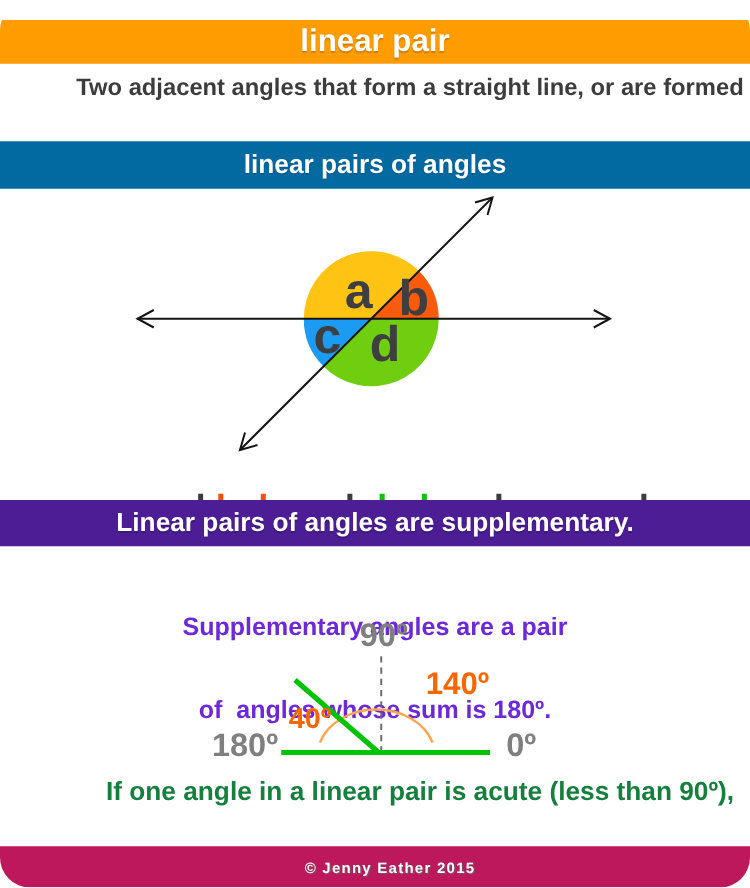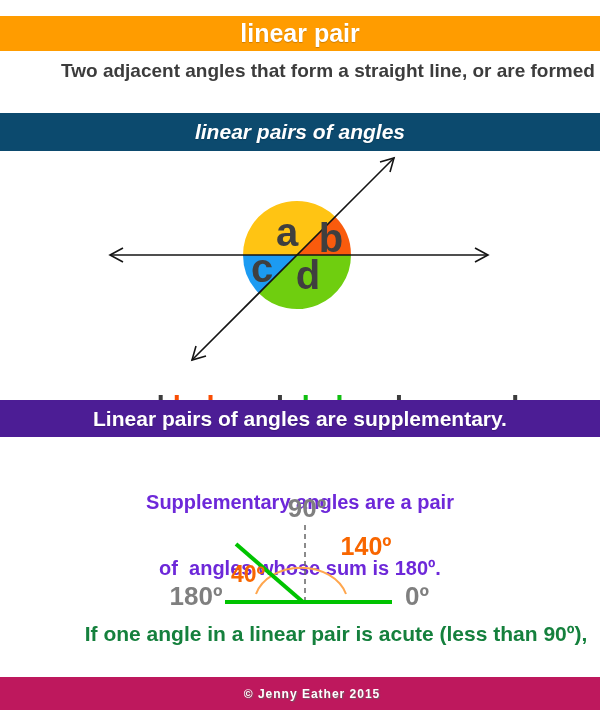--- a/index.html
+++ b/index.html
@@ -1,17 +1,17 @@
 <!DOCTYPE html>
 <html><head>
 <meta charset="utf-8">
 <style>
   html,body{margin:0;padding:0;background:#fff;}
   .page{position:relative;width:600px;height:710px;background:#ffffff;overflow:hidden;
-        font-family:"Liberation Sans","DejaVu Sans",sans-serif;font-weight:bold;}
+        font-family:"Liberation Sans","DejaVu Sans",sans-serif;font-weight:bold;border-radius:24px;}
   .bar{position:absolute;left:0;width:600px;color:#fff;display:flex;align-items:center;justify-content:center;
        text-shadow:0 1px 1px rgba(0,0,0,0.2);}
   .header-bar{top:16px;height:35px;font-size:25px;}
   .section-bar-1{top:113px;height:38px;font-size:21px;}
   .section-bar-2{top:400px;height:37px;font-size:21px;}
   .definition{position:absolute;top:60px;left:0;width:600px;text-align:center;
               font-size:19px;line-height:22px;padding-left:28px;}
   .pairs-line{position:absolute;top:362px;left:0;width:600px;text-align:center;
               font-size:29px;line-height:30px;white-space:pre-wrap;}
   .supplementary{position:absolute;top:447px;left:0;width:600px;text-align:center;
@@ -29,21 +29,21 @@
 <div class="page">
 
   <div class="bar header-bar" style="background-color: rgb(255, 156, 0);">
     <span>linear pair</span>
   </div>
 
   <div class="definition" style="color: rgb(60, 60, 60);">
     <div>Two adjacent angles that form a straight line, or are formed</div>
   </div>
 
-  <div class="bar section-bar-1" style="background-color: #0c4a6e; font-style: italic;">
+  <div class="bar section-bar-1" style="background-color: #0369a1;">
     <span>linear pairs of angles</span>
   </div>
 
   <svg class="svg-abs" style="top:151px" width="600" height="212" viewBox="0 0 600 212">
 
     <path d="M297,104 L335.2,65.8 A54,54 0 0 0 243,104 Z" fill="#FFC413"></path>
     <path d="M297,104 L351,104 A54,54 0 0 0 335.2,65.8 Z" fill="#F95B0D"></path>
     <path d="M297,104 L243,104 A54,54 0 0 0 258.8,142.2 Z" fill="#1C9BF2"></path>
     <path d="M297,104 L258.8,142.2 A54,54 0 0 0 351,104 Z" fill="#6FCE0F"></path>
 

